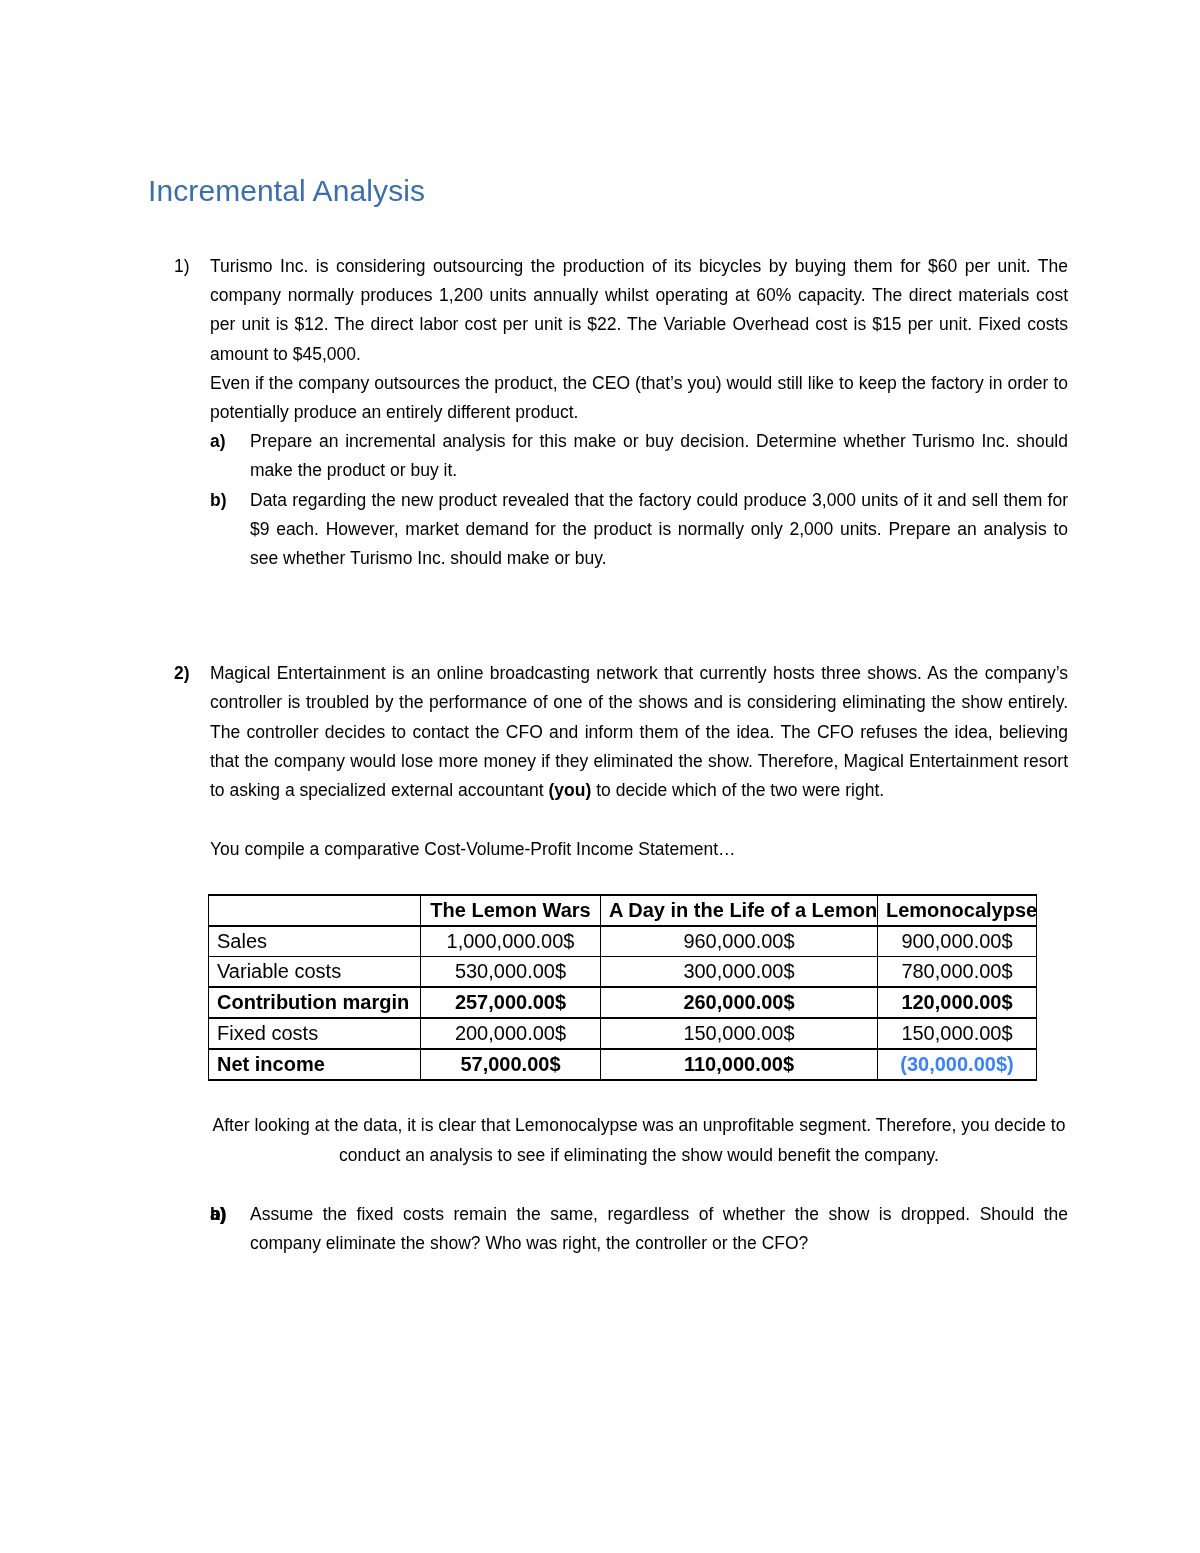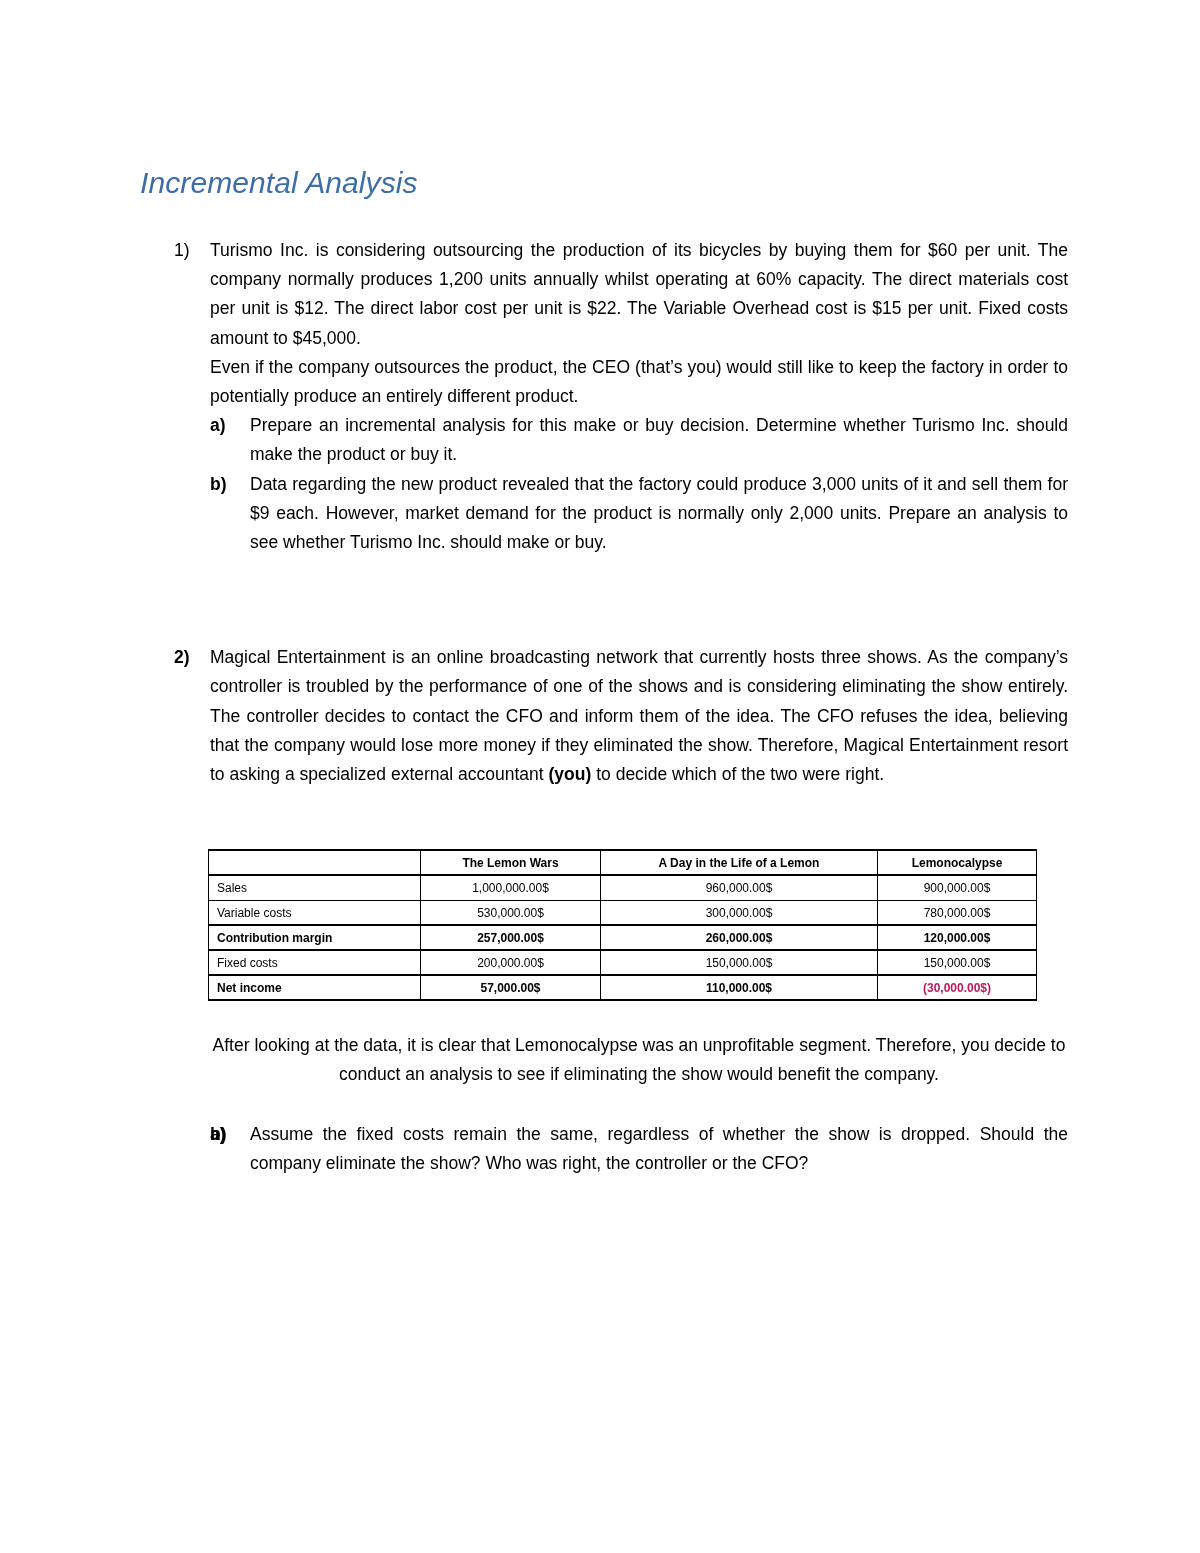--- a/index.html
+++ b/index.html
@@ -30,23 +30,22 @@
     width: 932px;
   }
 
   
   .doc-title {
     font-size: 30px;
     line-height: 38px;
     font-weight: 400;
     color: #3c6ea8;
     letter-spacing: 0.1px;
-    margin: 4px;
+    margin: 12px;
     padding-top: 160px;
-    font-style: italic;
   }
 
   
   .ol-level1 {
     margin: 0;
     padding: 0;
     list-style: none;
   }
 
   .li1 {
@@ -113,21 +112,21 @@
 
   
   .table-wrap {
     padding-left: 72px;
   }
 
   table.cvp {
     border-collapse: collapse;
     width: 828px;
     table-layout: fixed;
-    font-size: 12px;
+    font-size: 20px;
     color: #000000;
   }
 
   table.cvp col.c0 { width: 212px; }
   table.cvp col.c1 { width: 180px; }
   table.cvp col.c2 { width: 277px; }
   table.cvp col.c3 { width: 159px; }
 
   table.cvp td, table.cvp th {
     border: 1px solid #000000;
@@ -208,20 +207,21 @@
     <div class="gap-large"></div>
 
     <ol class="ol-level1">
       <li class="li1 bold-marker">
         <span class="marker">2)</span>
 
         <p class="para"><span>Magical Entertainment is an online broadcasting network that currently hosts three shows. As the company’s controller is troubled by the performance of one of the shows and is considering eliminating the show entirely. The controller decides to contact the CFO and inform them of the idea. The CFO refuses the idea, believing that the company would lose more money if they eliminated the show. Therefore, Magical Entertainment resort to asking a specialized external accountant </span><b>(you)</b><span> to decide which of the two were right.</span></p>
 
         <div class="gap-med"></div>
 
+        <p class="para">You compile a comparative Cost-Volume-Profit Income Statement…</p>
       </li>
     </ol>
 
     <div class="gap-med"></div>
 
     <div class="table-wrap">
       <table class="cvp">
         <colgroup>
           <col class="c0">
             <col class="c1">
@@ -258,21 +258,21 @@
           <tr>
             <td class="rowlabel">Fixed costs</td>
             <td class="num">200,000.00$</td>
             <td class="num">150,000.00$</td>
             <td class="num">150,000.00$</td>
           </tr>
           <tr class="emph thick-top thick-bottom">
             <td class="rowlabel">Net income</td>
             <td class="num">57,000.00$</td>
             <td class="num">110,000.00$</td>
-            <td class="num neg" style="color: #be185d;">(30,000.00$)</td>
+            <td class="num neg" style="color: #3b82f6;">(30,000.00$)</td>
           </tr>
         </tbody>
       </table>
     </div>
 
     <div class="gap-med"></div>
 
     <p class="plain-para">After looking at the data, it is clear that Lemonocalypse was an unprofitable segment. Therefore, you decide to conduct an analysis to see if eliminating the show would benefit the company.</p>
 
     <div class="gap-med"></div>

